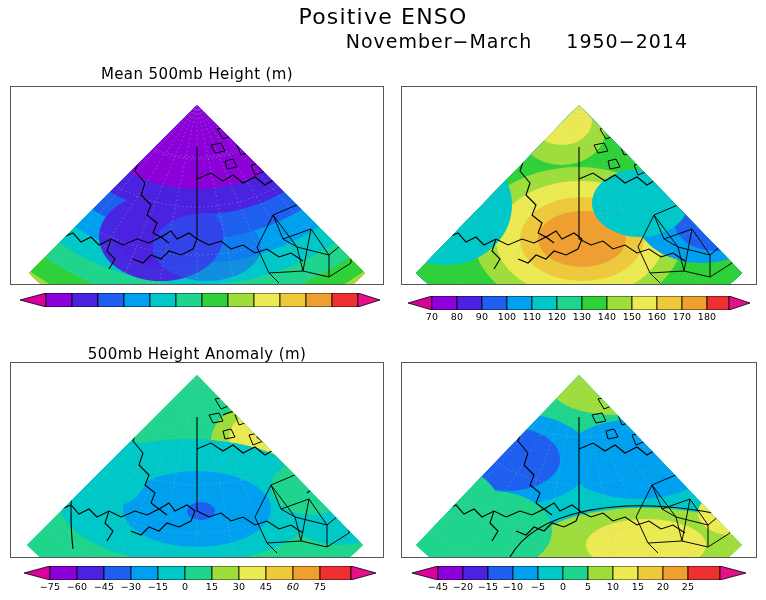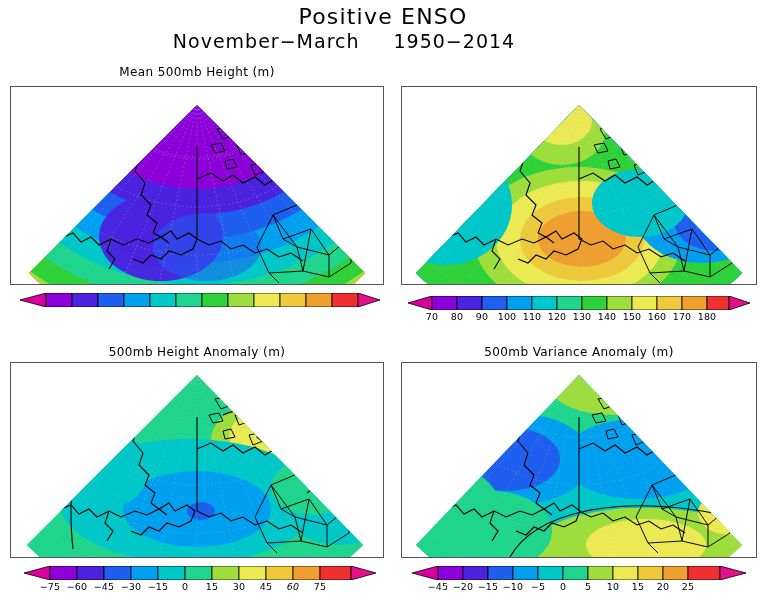--- a/index.html
+++ b/index.html
@@ -9,27 +9,27 @@
     color:#000;overflow:hidden;position:relative;
   }
   .fig{position:absolute;left:0;top:0;width:766px;height:600px;}
 
   
   .main-title{
     position:absolute;left:0;top:4px;width:766px;text-align:center;
     font-size:22px;letter-spacing:1.2px;font-weight:400;
   }
   .sub-title{
-    position:absolute;left:0;top:30px;width:688px;text-align:center;
+    position:absolute;left:0;top:30px;width:688px;text-align:right;
     font-size:19px;letter-spacing:1.0px;font-weight:400;
   }
   .sub-title .gap{display:inline-block;width:34px;}
 
   .panel-title{
-    position:absolute;text-align:center;font-size:12px;
+    position:absolute;text-align:center;font-size:15px;
     letter-spacing:.4px;white-space:nowrap;
   }
 
   
   .panel{
     position:absolute;border:1.3px solid #555;background:#fff;
     box-sizing:border-box;overflow:hidden;
   }
   .panel svg{display:block;}
 
@@ -47,21 +47,20 @@
 
 <div class="fig">
 
   <div class="main-title">Positive ENSO</div>
   <div class="sub-title">
     <span>November−March</span><span class="gap"></span><span>1950−2014</span>
   </div>
 
   <div class="panel-title" style="left:10px;top:65px;width:374px;">Mean 500mb Height (m)</div>
   <div class="panel-title" style="left:10px;top:345px;width:374px;">500mb Height Anomaly (m)</div>
-  <div class="panel-title" style="left:401px;top:345px;width:356px;">500mb Variance Anomaly (m)</div>
 
   <div class="panel" style="left:10px;top:86px;width:374px;height:199px;">
     <svg width="372" height="197" viewBox="0 0 372 197">
       <defs>
         <clipPath id="fan1">
           <path d="M186 18 L18 186 A238 238 0 0 0 354 186 Z"></path>
         </clipPath>
         <clipPath id="coastclip1">
           <path d="M186 18 L18 186 A238 238 0 0 0 354 186 Z"></path>
         </clipPath>

